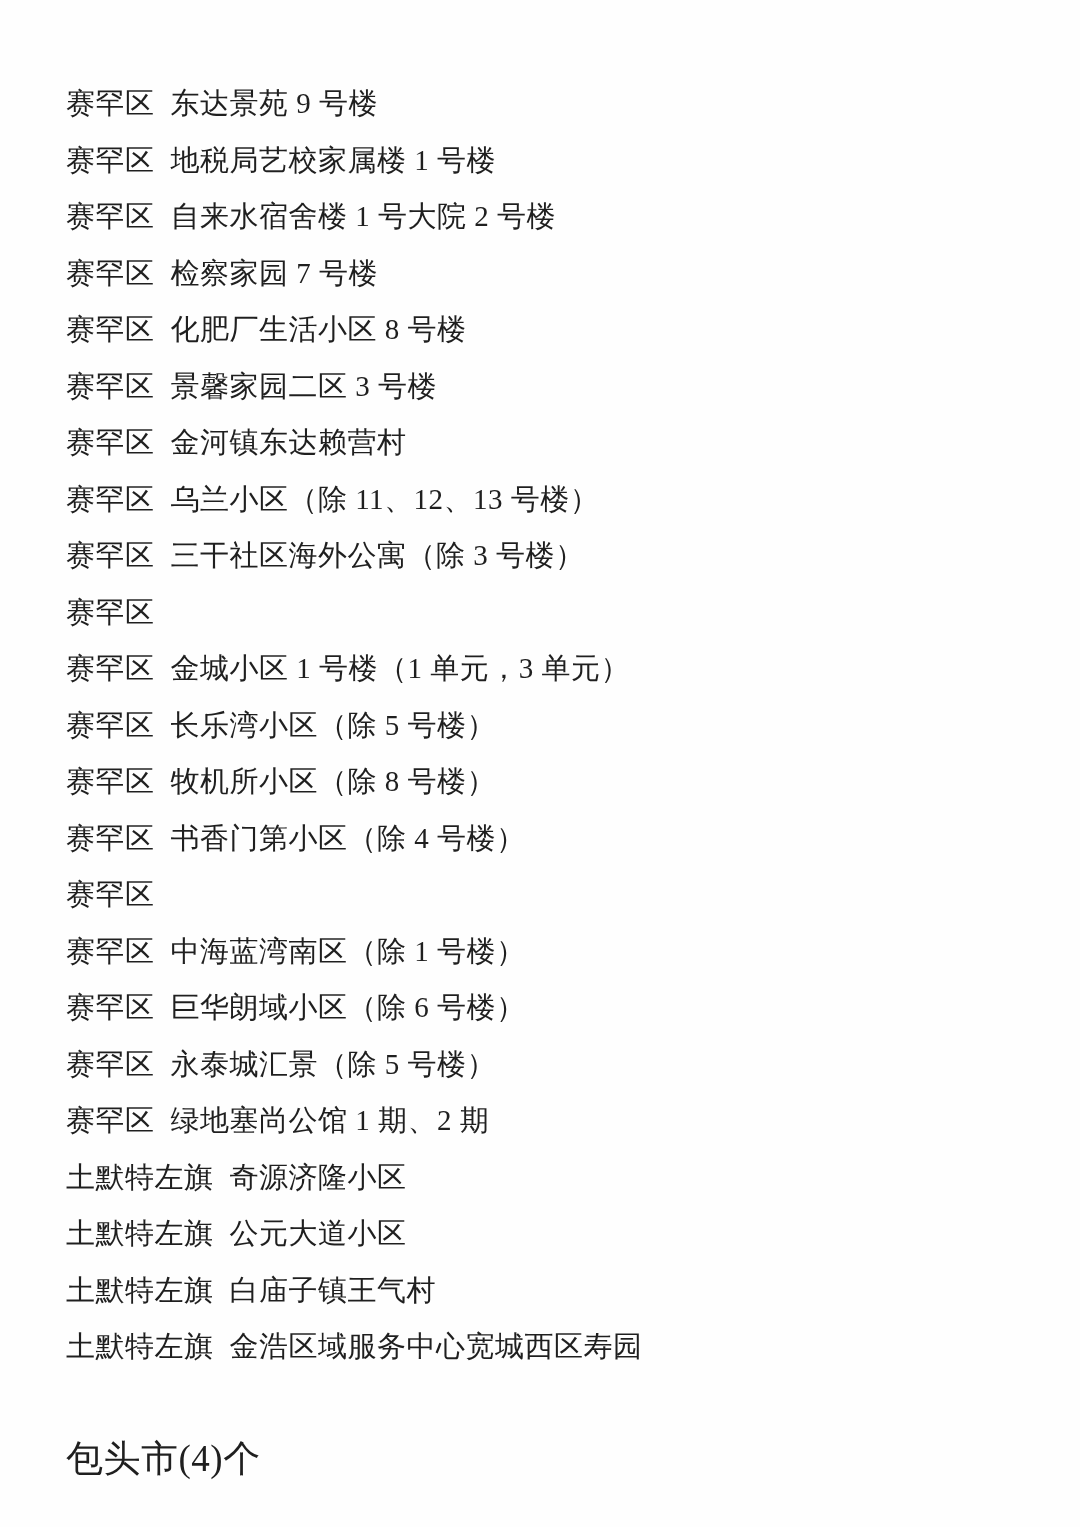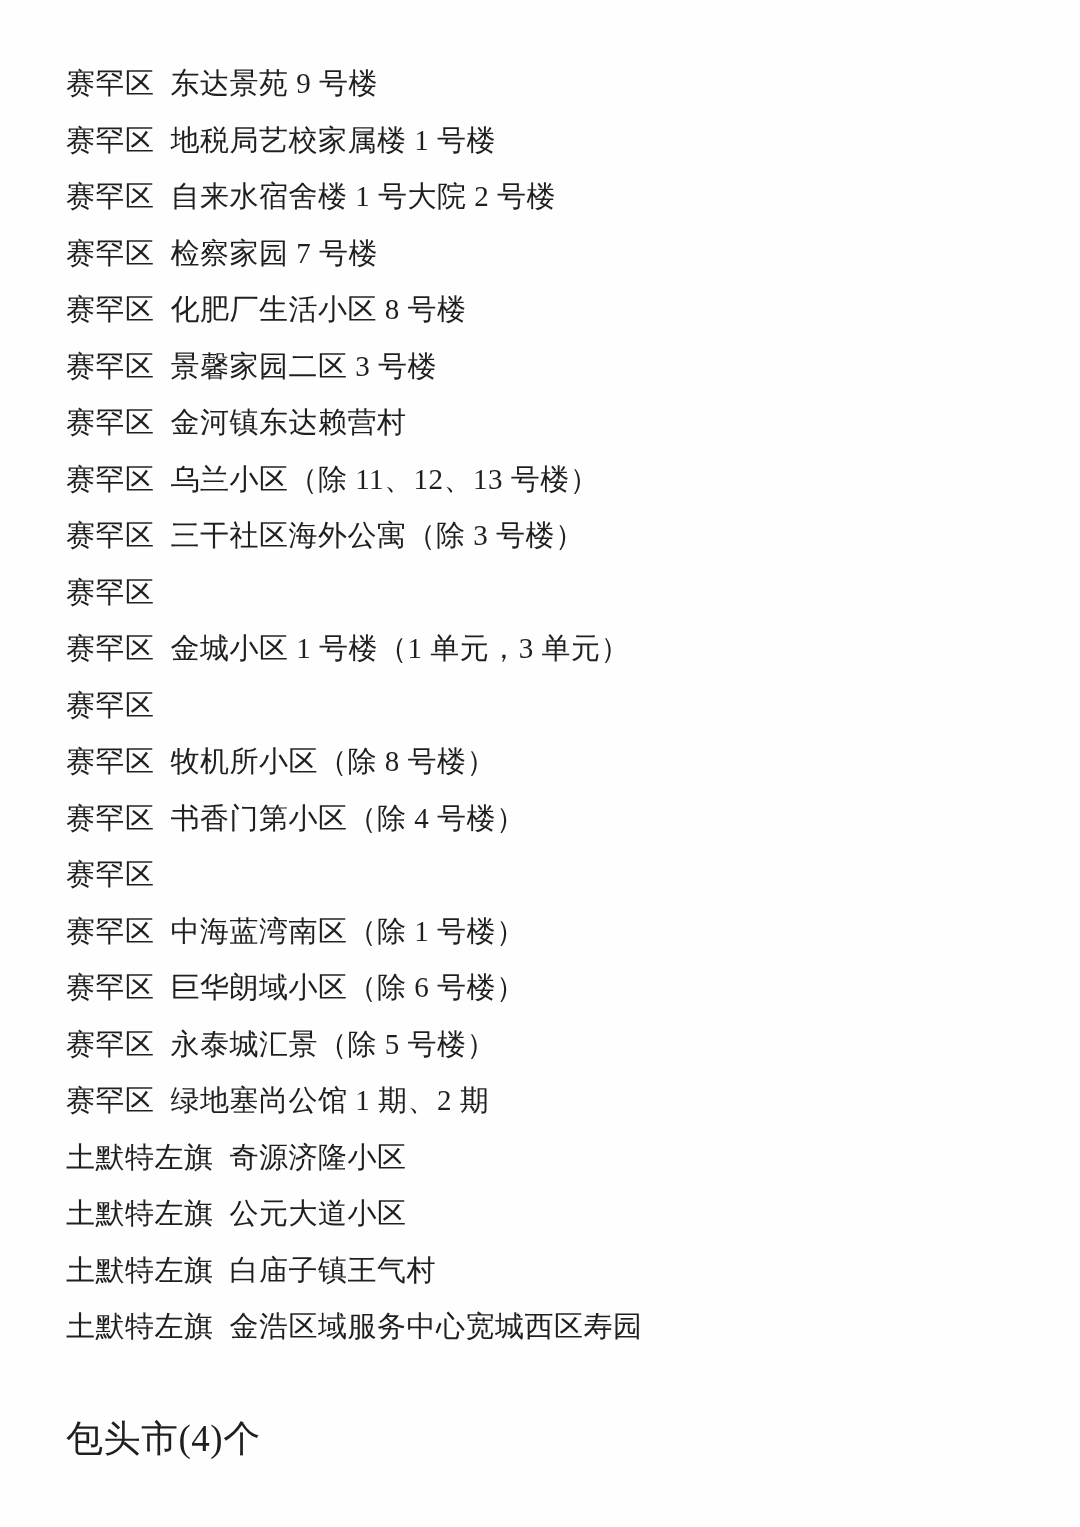--- a/index.html
+++ b/index.html
@@ -12,21 +12,21 @@
     height: 1527px;
     overflow: hidden;
     font-family: "Liberation Serif", "DejaVu Serif", serif;
     color: #1f1f1f;
     -webkit-font-smoothing: antialiased;
   }
   .page {
     box-sizing: border-box;
     width: 1080px;
     height: 1527px;
-    padding: 56px 40px 0 66px;
+    padding: 76px 40px 0 66px;
     background: #fefefe;
   }
   .list {
     display: block;
   }
   .row {
     height: 56.5px;
     display: flex;
     align-items: center;
     white-space: nowrap;
@@ -99,20 +99,21 @@
     <span class="district">赛罕区</span>
   </div>
 
   <div class="row">
     <span class="district">赛罕区</span>
     <span class="name">金城小区 1 号楼（1 单元，3 单元）</span>
   </div>
 
   <div class="row">
     <span class="district">赛罕区</span>
+    <span class="name">长乐湾小区（除 5 号楼）</span>
   </div>
 
   <div class="row">
     <span class="district">赛罕区</span>
     <span class="name">牧机所小区（除 8 号楼）</span>
   </div>
 
   <div class="row">
     <span class="district">赛罕区</span>
     <span class="name">书香门第小区（除 4 号楼）</span>

